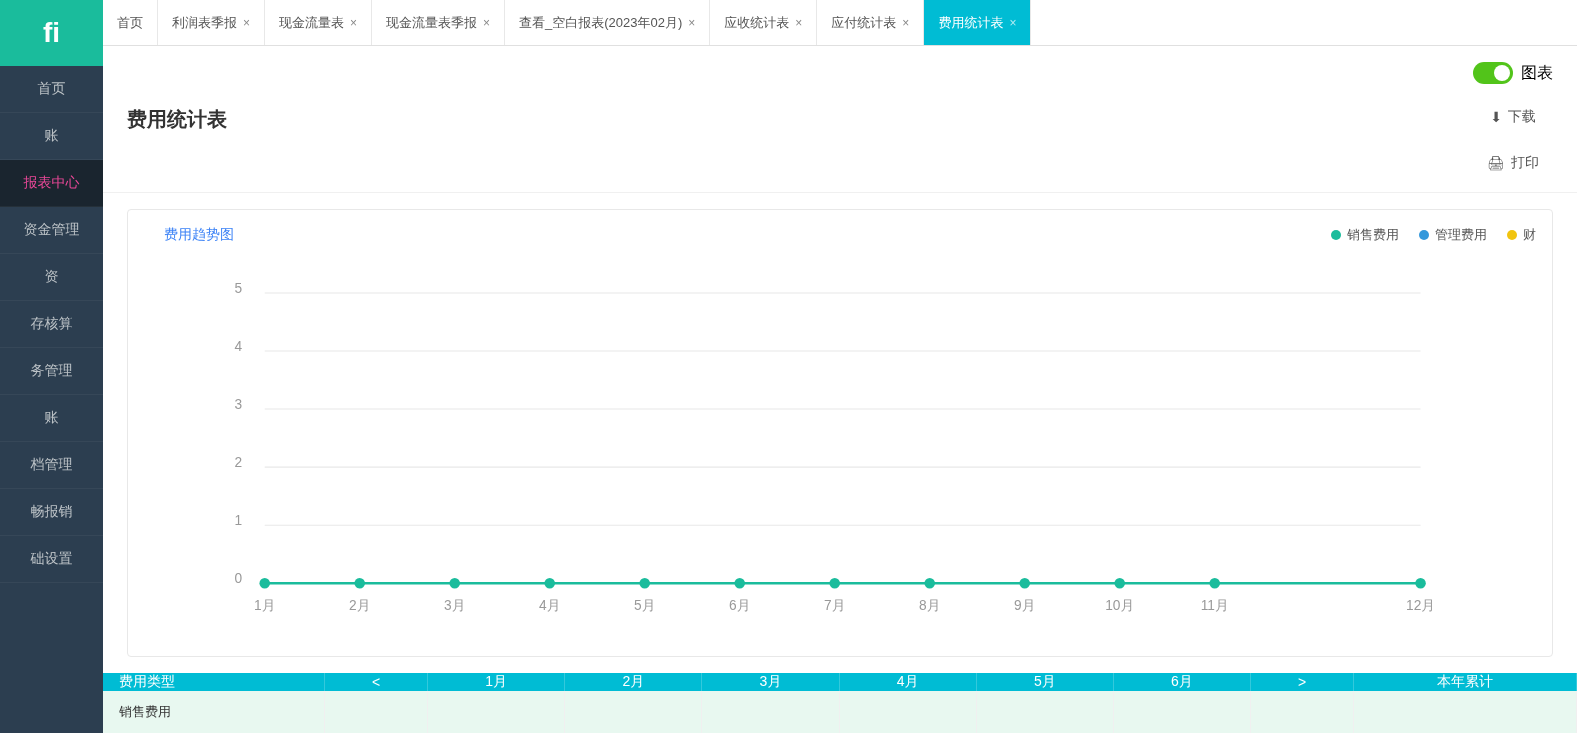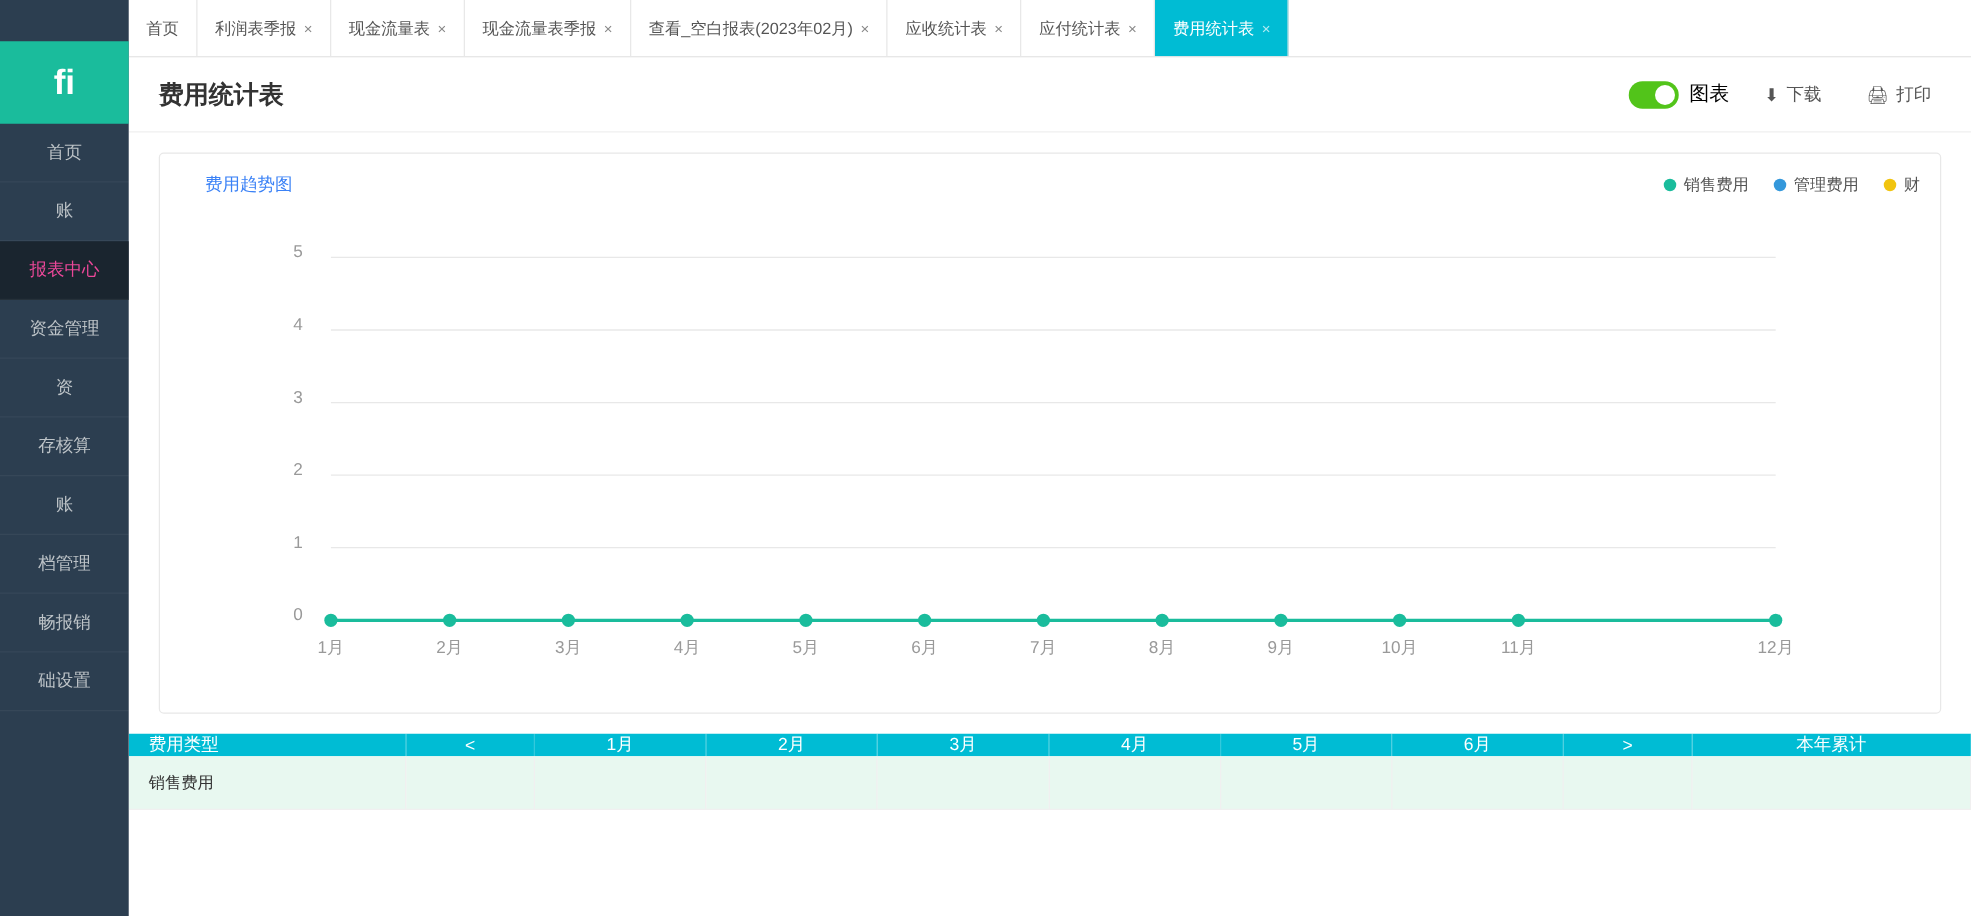--- a/index.html
+++ b/index.html
@@ -17,21 +17,20 @@
     .sidebar-logo {
       height: 66px;
       background: #1abc9c;
       display: flex;
       align-items: center;
       justify-content: center;
       font-size: 28px;
       color: white;
       font-weight: bold;
       flex-shrink: 0;
-      margin-top: 33px;
     }
     .sidebar-item {
       padding: 14px 10px;
       color: #bdc3c7;
       font-size: 14px;
       text-align: center;
       cursor: pointer;
       border-bottom: 1px solid rgba(255,255,255,0.05);
     }
     .sidebar-item.active {
@@ -99,20 +98,21 @@
     }
     .page-title {
       font-size: 20px;
       font-weight: 600;
       color: #333;
     }
     .header-actions {
       display: flex;
       align-items: center;
       gap: 20px;
+      flex-direction: column;
     }
     .toggle-wrapper {
       display: flex;
       align-items: center;
       gap: 8px;
     }
     .toggle {
       width: 40px;
       height: 22px;
       background: #52c41a;
@@ -232,20 +232,21 @@
 <body>
 
 <div class="sidebar">
   <div class="sidebar-logo">fi</div>
   <div class="sidebar-item">首页</div>
   <div class="sidebar-item">账</div>
   <div class="sidebar-item active">报表中心</div>
   <div class="sidebar-item">资金管理</div>
   <div class="sidebar-item">资</div>
   <div class="sidebar-item">存核算</div>
+  <div class="sidebar-item">务管理</div>
   <div class="sidebar-item">账</div>
   <div class="sidebar-item">档管理</div>
   <div class="sidebar-item">畅报销</div>
   <div class="sidebar-item">础设置</div>
 </div>
 
 <div class="main">
 
   <div class="tabs-bar">
     <div class="tab">

